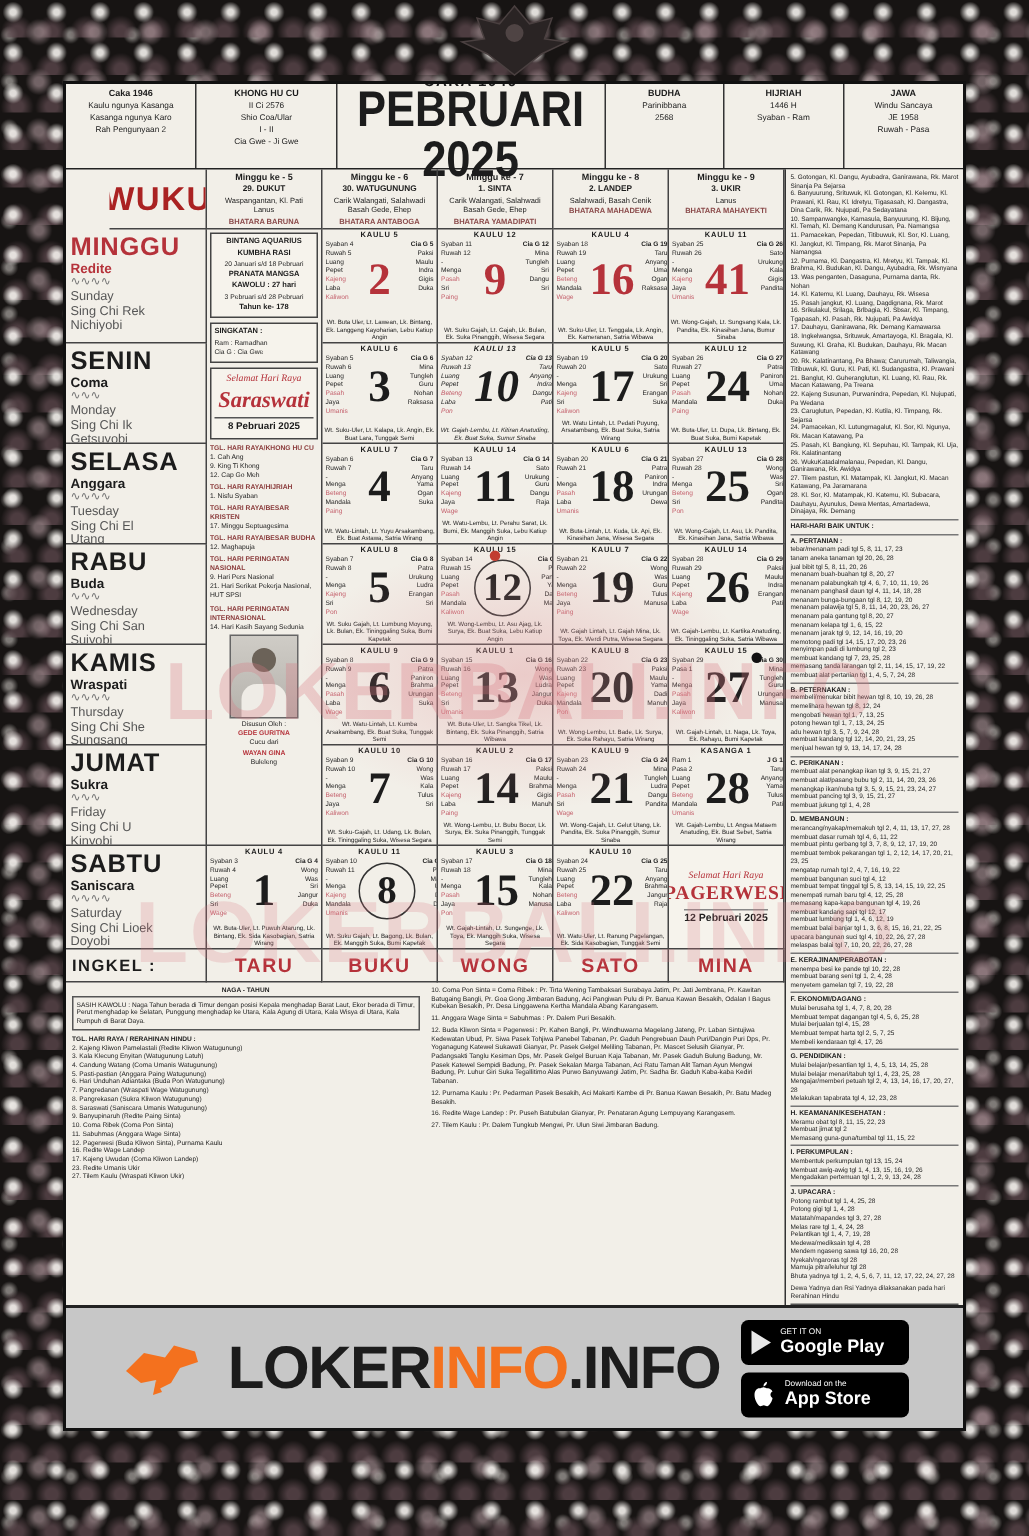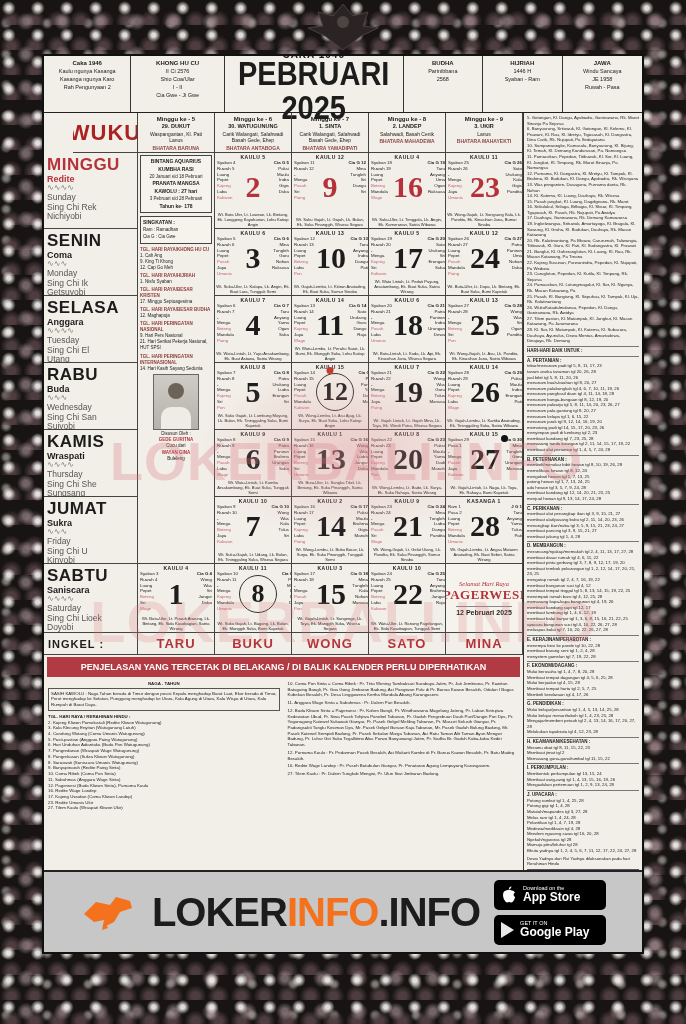--- a/index.html
+++ b/index.html
@@ -245,20 +245,25 @@
             <div class="nm">SABTU</div>
             <div class="bl">Saniscara</div>
             <div class="scr">∿∿∿∿</div>
             <div class="sub">Saturday</div>
             <div class="sub">Sing Chi Lioek</div>
             <div class="sub">Doyobi</div>
           </div>
           <div class="infocol" style="grid-area: 2 / 2 / 8;">
             <div class="ibox"><b>BINTANG AQUARIUS</b><br><b>KUMBHA RASI</b><br>20 Januari s/d 18 Pebruari<br><b>PRANATA MANGSA</b><br><b>KAWOLU : 27 hari</b><br>3 Pebruari s/d 28 Pebruari<br><b>Tahun ke- 178</b></div>
             <div class="ibox" style="text-align:left"><b>SINGKATAN :</b><br>Ram : Ramadhan<br>Cia G : Cia Gwe</div>
+            <div class="ibox saras">
+              <div class="shr">Selamat Hari Raya</div>
+              <div class="sname">Saraswati</div>
+              <div class="sdate">8 Pebruari 2025</div>
+            </div>
             <div class="hlist">
               <div class="ht">TGL. HARI RAYA/KHONG HU CU</div>
               <div>1. Cah Ang</div>
               <div>9. King Ti Khong</div>
               <div>12. Cap Go Meh</div>
               <div class="ht">TGL. HARI RAYA/HIJRIAH</div>
               <div>1. Nisfu Syaban</div>
               <div class="ht">TGL. HARI RAYA/BESAR KRISTEN</div>
               <div>17. Minggu Septuagesima</div>
               <div class="ht">TGL. HARI RAYA/BESAR BUDHA</div>
@@ -481,21 +486,21 @@
                 <div style="font-weight:bold">Cia G 12</div>
                 <div>Mina</div>
                 <div>Tungleh</div>
                 <div>Sri</div>
                 <div>Dangu</div>
                 <div>Sri</div>
               </div>
             </div>
             <div class="wb">Wt. Suku Gajah, Lt. Gajah, Lk. Bulan, Ek. Suka Pinanggih, Wisesa Segara</div>
           </div>
-          <div class="daycell" style="grid-area: 3 / 4;">
+          <div class="daycell" style="grid-area: 3 / 4; font-style: italic;">
             <div class="kaulu">KAULU 13</div>
             <div class="dmid">
               <div class="dl">
                 <div>Syaban 12</div>
                 <div>Ruwah 13</div>
                 <div>Luang</div>
                 <div>Pepet</div>
                 <div class="rd">Beteng</div>
                 <div>Laba</div>
                 <div class="rd">Pon</div>
@@ -806,21 +811,21 @@
             <div class="dmid">
               <div class="dl">
                 <div>Syaban 25</div>
                 <div>Ruwah 26</div>
                 <div>-</div>
                 <div>Menga</div>
                 <div class="rd">Kajeng</div>
                 <div>Jaya</div>
                 <div class="rd">Umanis</div>
               </div>
-              <div class="num numred">23</div>
+              <div class="num numred">41</div>
               <div class="dr">
                 <div style="font-weight:bold">Cia G 26</div>
                 <div>Sato</div>
                 <div>Urukung</div>
                 <div>Kala</div>
                 <div>Gigis</div>
                 <div>Pandita</div>
               </div>
             </div>
             <div class="wb">Wt. Wong-Gajah, Lt. Sungsang Kala, Lk. Pandita, Ek. Kinasihan Jana, Bumur Sinaba</div>
@@ -952,21 +957,20 @@
             <div class="pwdate">12 Pebruari 2025</div>
           </div>
           <div class="ingl" style="grid-area: 9 / 1; text-align: right;">INGKEL :</div>
           <div class="ingv" style="grid-area: 9 / 2;">TARU</div>
           <div class="ingv" style="grid-area: 9 / 3;">BUKU</div>
           <div class="ingv" style="grid-area: 9 / 4;">WONG</div>
           <div class="ingv" style="grid-area: 9 / 5;">SATO</div>
           <div class="ingv" style="grid-area: 9 / 6;">MINA</div>
         </div>
 
-      <div class="banner">PENJELASAN YANG TERCETAK DI BELAKANG / DI BALIK KALENDER PERLU DIPERHATIKAN</div>
 
       <div class="bcols">
         <div class="bcol" id="bcol1">
             <div class="bt">NAGA - TAHUN</div>
             <div class="naga">SASIH KAWOLU : Naga Tahun berada di Timur dengan posisi Kepala menghadap Barat Laut, Ekor berada di Timur, Perut menghadap ke Selatan, Punggung menghadap ke Utara, Kala Agung di Utara, Kala Wisya di Utara, Kala Rumpuh di Barat Daya.</div>
             <div style="font-weight:bold">TGL. HARI RAYA / RERAHINAN HINDU :</div>
             <div>2. Kajeng Kliwon Pamelastali (Redite Kliwon Watugunung)</div>
             <div>3. Kala Klecung Enyitan (Watugunung Latuh)</div>
             <div>4. Candung Watang (Coma Umanis Watugunung)</div>
             <div>5. Pasti-pastian (Anggara Paing Watugunung)</div>
@@ -1034,34 +1038,34 @@
   <div class="footer">
     <svg width="58" height="40" viewBox="0 0 58 40">
       <path d="M4 22 L16 10 L30 13 L36 5 L50 9 L52 16 L40 20 L34 30 L26 34 L24 28 L14 30 Z" fill="#f4711e"></path>
       <path d="M24 28 L28 36 L22 38 Z" fill="#f4711e"></path>
     </svg>
     <div class="logoword">
       <span>LOKER</span><span class="o">INFO</span><span>.INFO</span>
     </div>
     <div class="badges">
       <div class="badge">
+        <div class="gp-tri"></div>
+        <div>
+          <div class="tt">GET IT ON</div>
+          <div class="big">Google Play</div>
+        </div>
+      </div>
+      <div class="badge">
         <svg width="16" height="18" viewBox="0 0 16 18">
           <path d="M11 4.5c-1 .1-2.2-.7-2.9-.7-.8 0-1.9.7-2.9.7C3.6 4.5 2 6 2 9c0 3.5 2.5 7.5 4 7.5.8 0 1.4-.6 2.2-.6.8 0 1.3.6 2.2.6 1.5 0 3.6-3.8 3.6-5.5-1.6-.8-2-3.4 0-4.4-.7-1.3-2-2-3-2.1z" fill="#fff"></path>
           <path d="M8 3.3C9.5 3 10.5 1.6 10.3.2 9 .5 7.8 1.8 8 3.3z" fill="#fff"></path>
         </svg>
         <div>
           <div class="tt">Download on the</div>
           <div class="big">App Store</div>
-        </div>
-      </div>
-      <div class="badge">
-        <div class="gp-tri"></div>
-        <div>
-          <div class="tt">GET IT ON</div>
-          <div class="big">Google Play</div>
         </div>
       </div>
     </div>
   </div>
 </div>
 
 <div class="stain" style="left:200px;top:360px;width:300px;height:180px;"></div>
 <div class="wm" style="left:110px;top:430px;">LOKERBALI.INFO</div>
 <div class="wm" style="left:90px;top:588px;font-size:58px;opacity:.75;">LOKERBALI.INFO</div>
 

